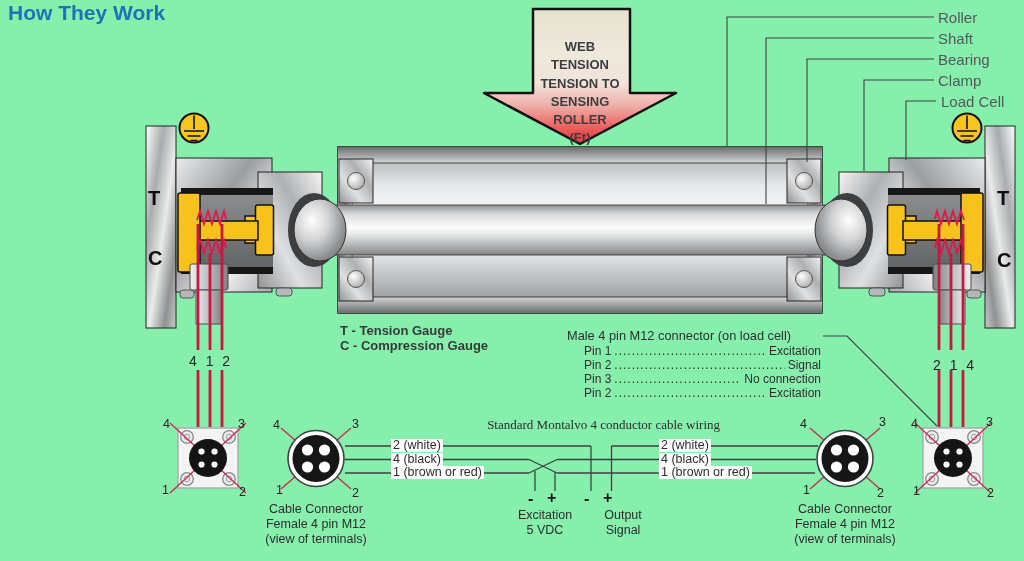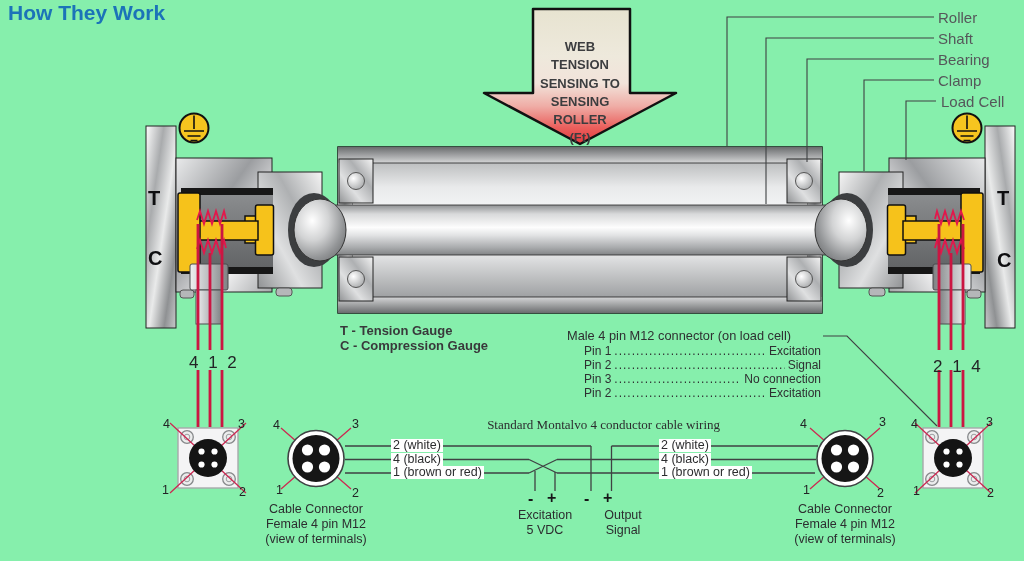--- a/index.html
+++ b/index.html
@@ -17,21 +17,21 @@
   .mc-title{left:567px;top:328px;font-size:12.8px;color:#2e2f31;}
   .pin-rows{left:584px;top:344px;width:237px;}
   .pin-row{display:flex;align-items:baseline;font-size:12px;color:#2e2f31;line-height:14px;height:14px;}
   .pin-dots{flex:1;overflow:hidden;white-space:nowrap;margin:0 3px;letter-spacing:1px;}
   .pin-dots::after{content:"..........................................................................";}
   .wiring-title{left:430px;top:417px;width:290px;text-align:right;font-size:13px;color:#2c2d2f;font-family:Liberation Serif, serif;}
   .wirelbl{font-size:12.5px;color:#2c2d2f;background:#fff;padding:0 2px;line-height:13px;}
   .sign{font-size:16px;font-weight:bold;color:#161618;line-height:14px;}
   .tcap{text-align:center;font-size:12.5px;color:#2c2d2f;line-height:15px;}
   .num{font-size:12.5px;color:#232426;}
-  .wnum{font-size:17px;color:#232426;letter-spacing:2.5px;}
+  .wnum{font-size:14px;color:#232426;letter-spacing:2.5px;}
   .cap{text-align:center;font-size:12.5px;color:#2c2d2f;line-height:15px;}
 </style>
 </head>
 <body>
 
 <div class="stage">
 
 <svg class="art" width="1024" height="561" viewBox="0 0 1024 561">
   <defs>
     <linearGradient id="steelA" x1="0" y1="0" x2="1" y2="1">
@@ -206,21 +206,21 @@
     <path d="M936,101 H906 V160"></path>
     <path d="M823,336 H847 L937,426"></path>
   </g>
 </svg>
 
 <div class="abs" id="title">How They Work</div>
 
 <div class="abs arrow-text">
   <span>WEB</span>
   <span>TENSION</span>
-  <span>SENSING TO</span>
+  <span>TENSION TO</span>
   <span>SENSING</span>
   <span>ROLLER</span>
   <span>(Ft)</span>
 </div>
 
 <span class="abs plabel" style="left:938px;top:9px">Roller</span>
 <span class="abs plabel" style="left:938px;top:30px">Shaft</span>
 <span class="abs plabel" style="left:938px;top:51px">Bearing</span>
 <span class="abs plabel" style="left:938px;top:72px">Clamp</span>
 <span class="abs plabel" style="left:941px;top:93px">Load Cell</span>

